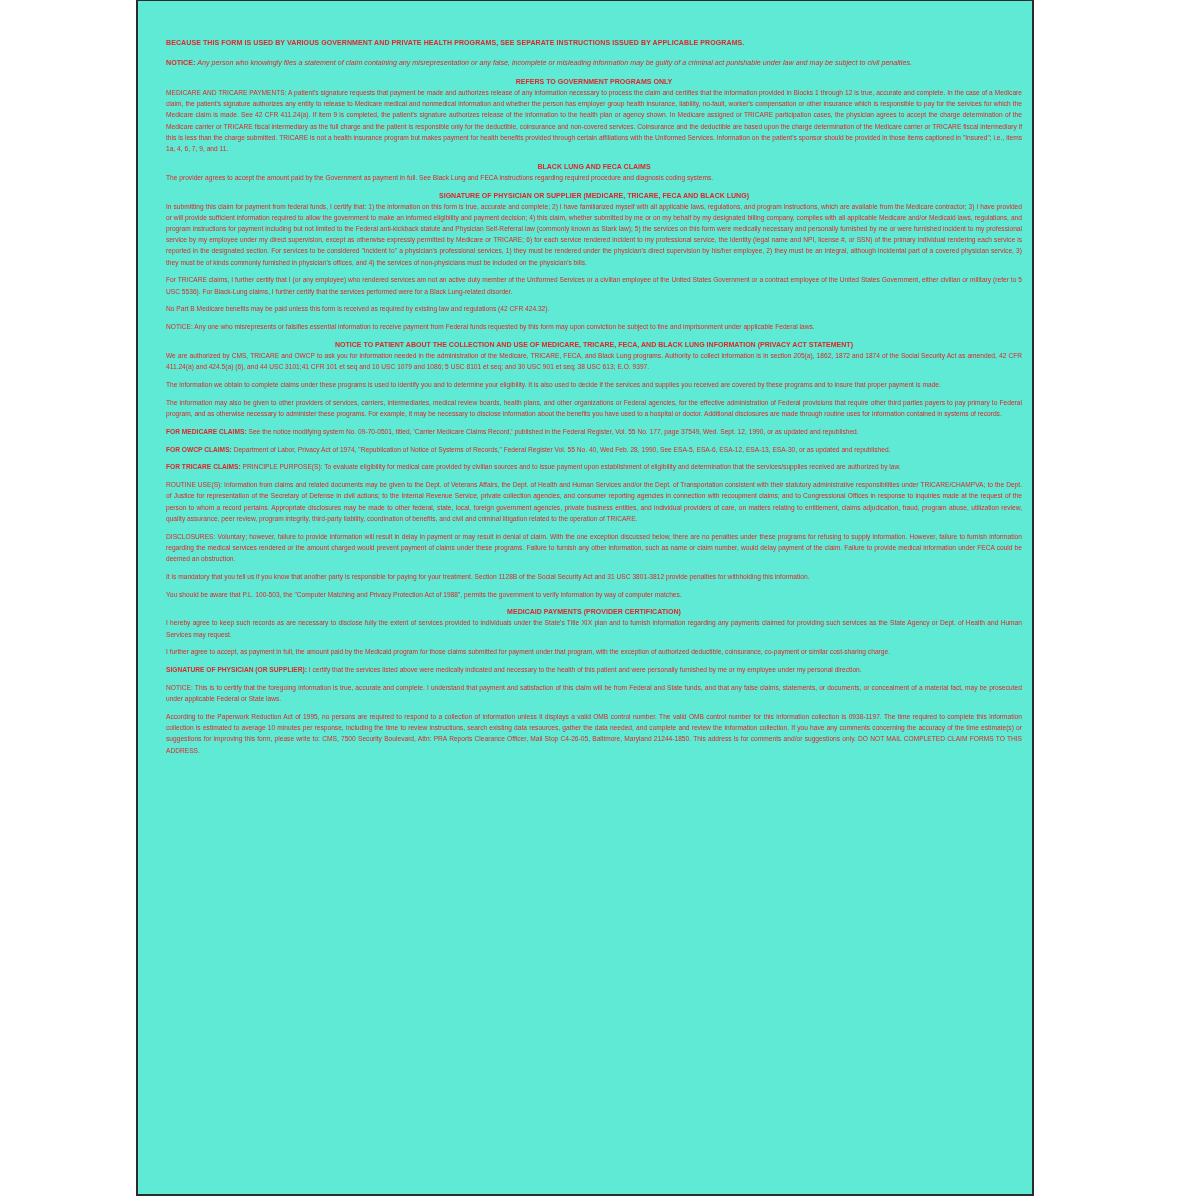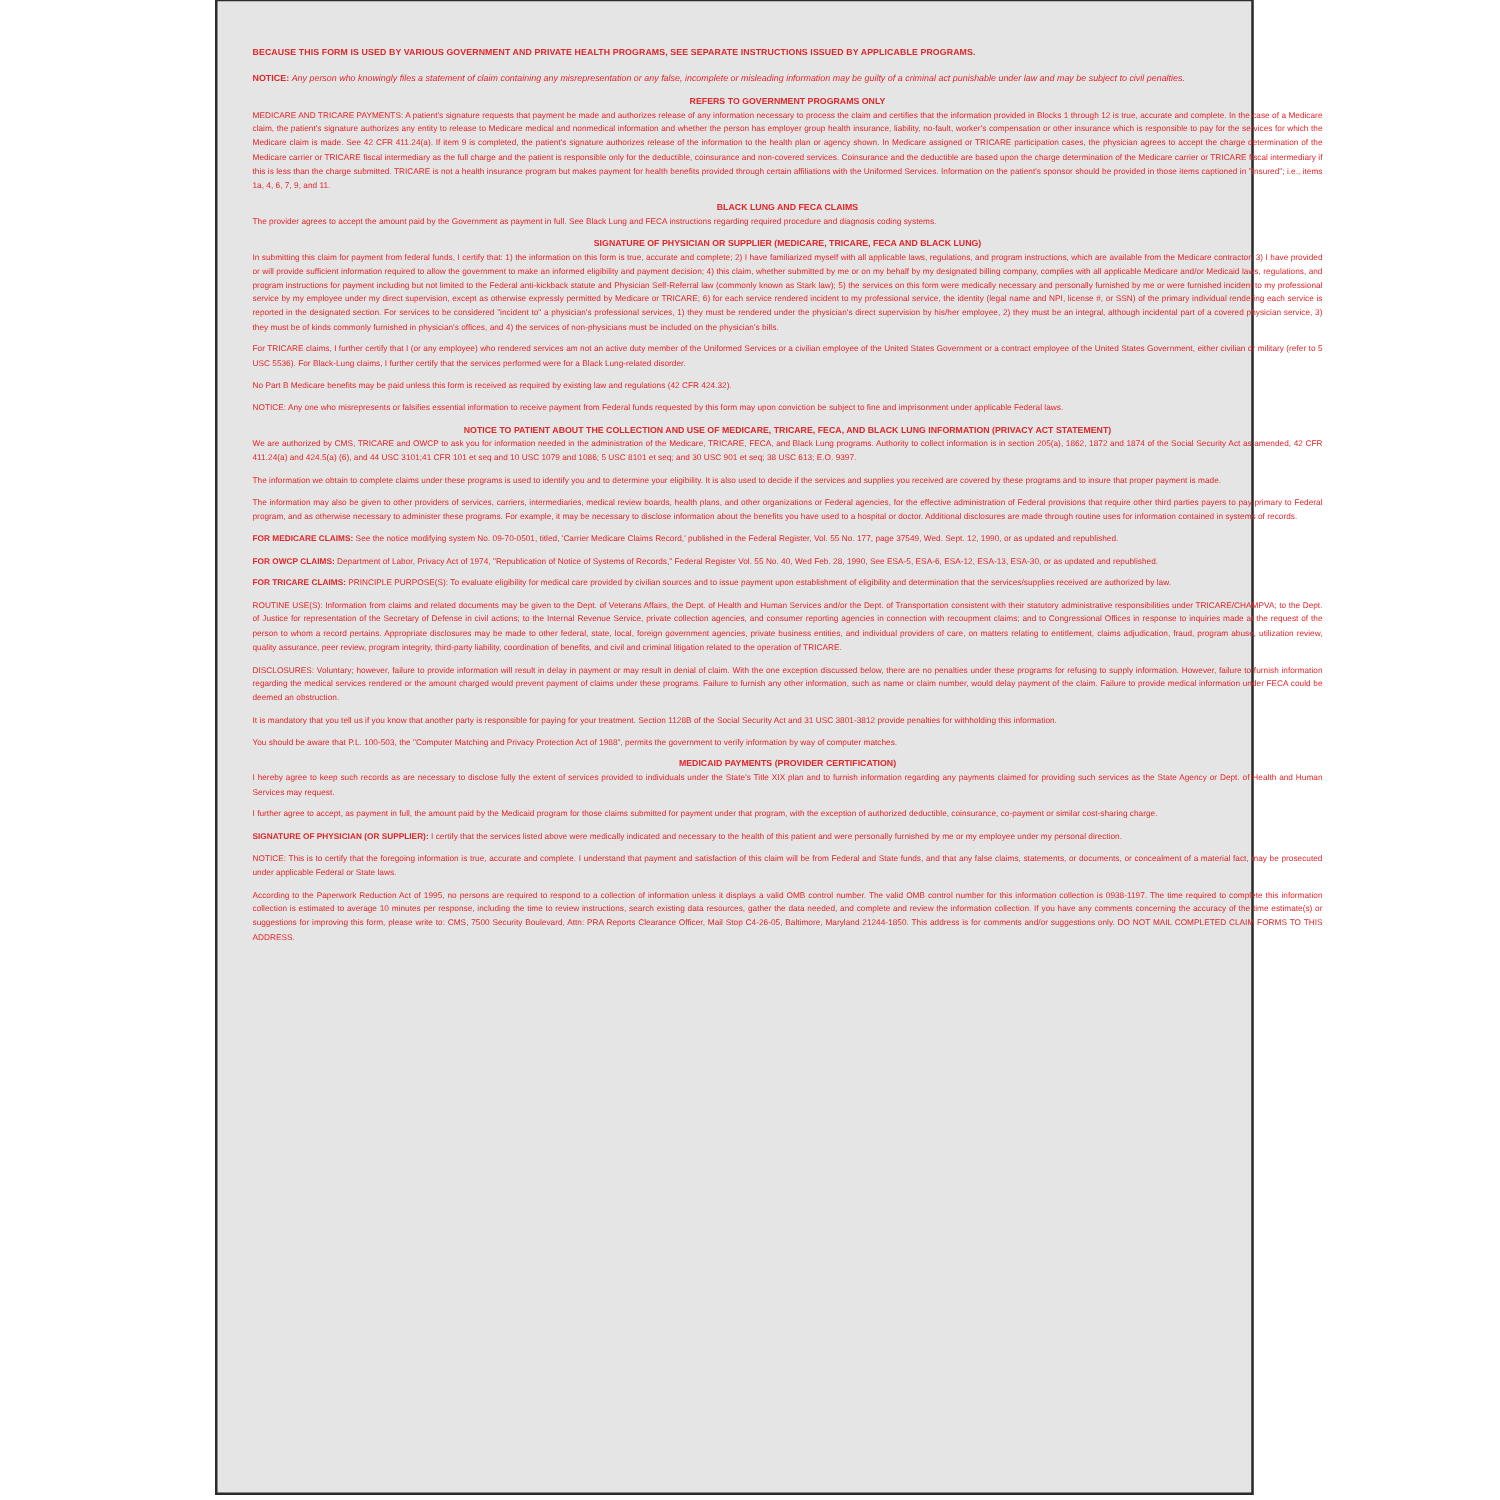--- a/index.html
+++ b/index.html
@@ -1,21 +1,21 @@
 <!DOCTYPE html>
 <html><head>
 <meta charset="utf-8">
 <style>
   html, body { margin:0; padding:0; background:#ffffff; }
   body { width:1200px; height:1200px; position:relative; overflow:hidden; font-family:"Liberation Sans", sans-serif; }
   .sheet {
-    position:absolute; left:136px; top:0; width:831px; height:1196px;
+    position:absolute; left:136px; top:0; width:898px; height:1196px;
     border-left:2px solid #2b2b2b; border-right:2px solid #2b2b2b;
     border-top:1px solid #2b2b2b; border-bottom:2px solid #2b2b2b;
-    background:#e5e5e5; box-sizing:border-box;margin-left:36px;
+    background:#5eead4; box-sizing:border-box;
   }
   .content {
     position:absolute; left:28px; top:36px; width:856px;
     color:#e0262a; font-family:"Liberation Sans", sans-serif;
     font-size:6.6px; line-height:11.2px; letter-spacing:0.02px;
     text-align:justify;
   }
   .content p { margin:0 0 6.6px 0; }
   .banner { font-weight:bold; font-size:7px; text-align:left; margin-bottom:10px !important; letter-spacing:0.1px; }
   .notice-top { font-size:7.1px; }

